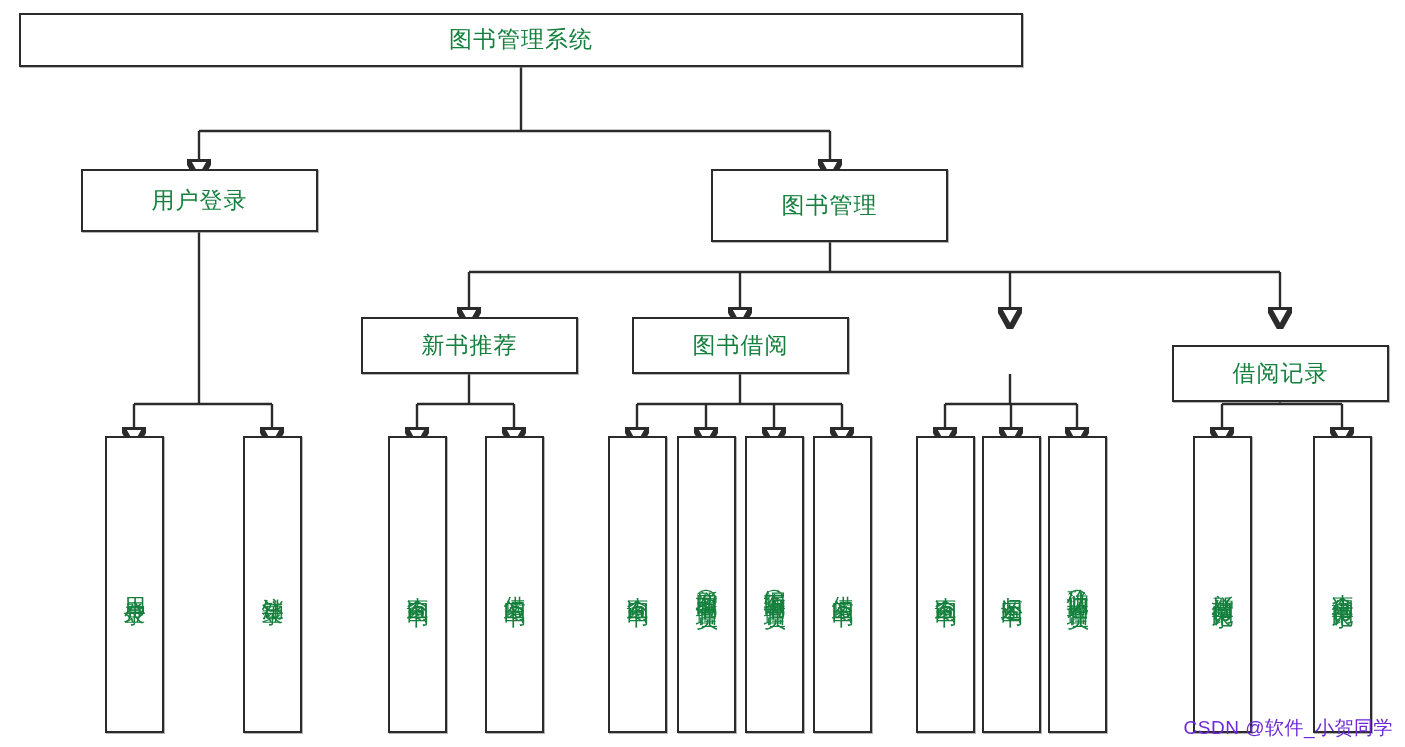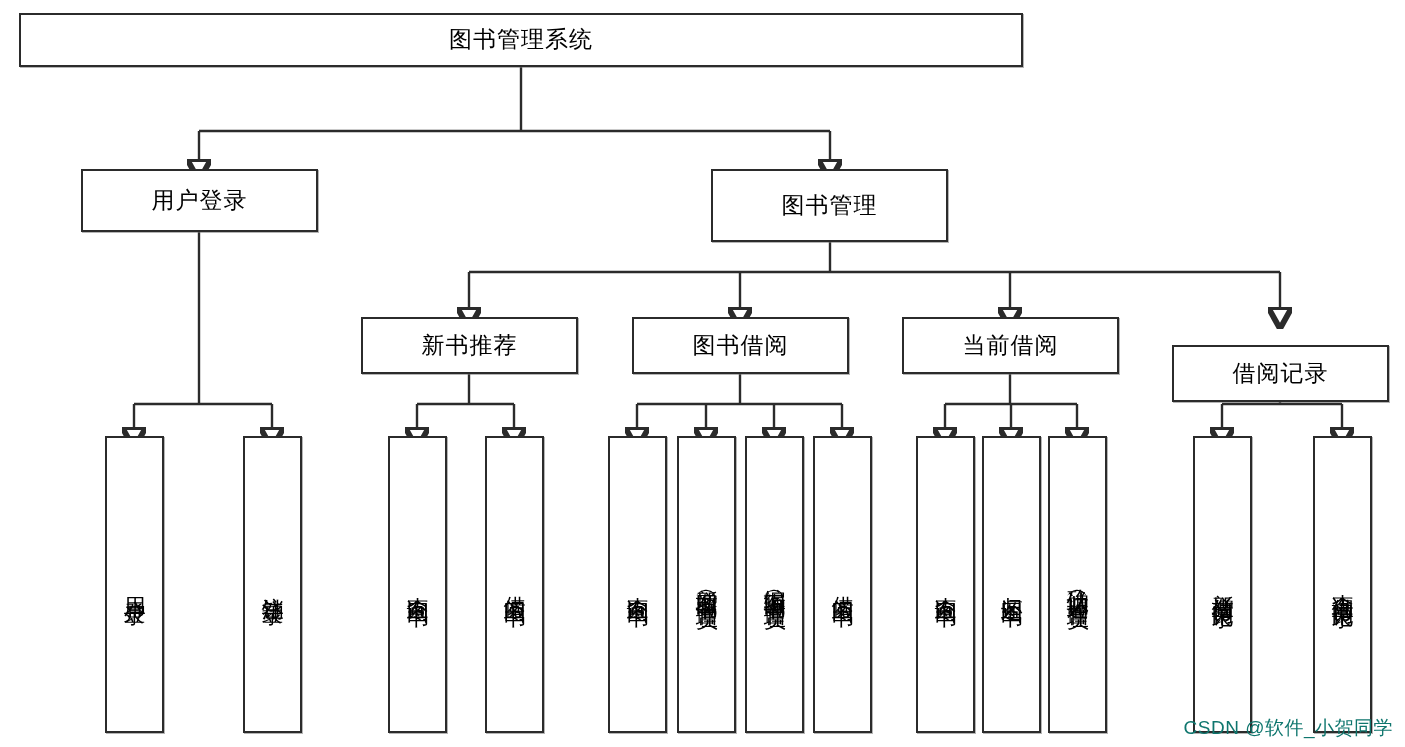--- a/index.html
+++ b/index.html
@@ -20,21 +20,21 @@
   
   .node {
     position: absolute;
     box-sizing: border-box;
     background: #ffffff;
     border: 2px solid #2b2b2b;
     box-shadow: 1px 1px 0 rgba(120,120,120,0.55);
     display: flex;
     align-items: center;
     justify-content: center;
-    color: #000000;
+    color: #15803d;
   }
   .node .label {
     display: block;
     text-align: center;
     line-height: 1.18;
     white-space: nowrap;
   }
   
   .node.h .label {
     font-size: 23px;
@@ -70,21 +70,21 @@
     stroke: #2b2b2b;
     stroke-width: 2.4;
     fill: none;
   }
   
   .watermark {
     position: absolute;
     right: 12px;
     bottom: 6px;
     font-size: 19px;
-    color: #0f766e;
+    color: #6d28d9;
     letter-spacing: 0.5px;
     white-space: nowrap;
     font-family: "Liberation Sans", "DejaVu Sans", sans-serif;
   }
 </style>
 </head>
 <body>
 
 <div id="canvas">
 
@@ -149,23 +149,20 @@
   <div class="node h" style="left:711px; top:169px; width:237px; height:73px;">
     <span class="label">图书管理</span>
   </div>
 
   <div class="node h" style="left:632px; top:317px; width:217px; height:57px;">
     <span class="label">图书借阅</span>
   </div>
   <div class="node h" style="left:361px; top:317px; width:217px; height:57px;">
     <span class="label">新书推荐</span>
   </div>
-  <div class="node h" style="left:902px; top:317px; width:217px; height:57px;">
-    <span class="label">当前借阅</span>
-  </div>
   <div class="node h" style="left:1172px; top:317px; width:217px; height:57px;margin-top:28px;">
     <span class="label">借阅记录</span>
   </div>
 
   <div class="node v" style="left:105px; top:436px; width:59px; height:297px;">
     <span class="label">用户登录</span>
   </div>
   <div class="node v" style="left:243px; top:436px; width:59px; height:297px;">
     <span class="label">注销登录</span>
   </div>

